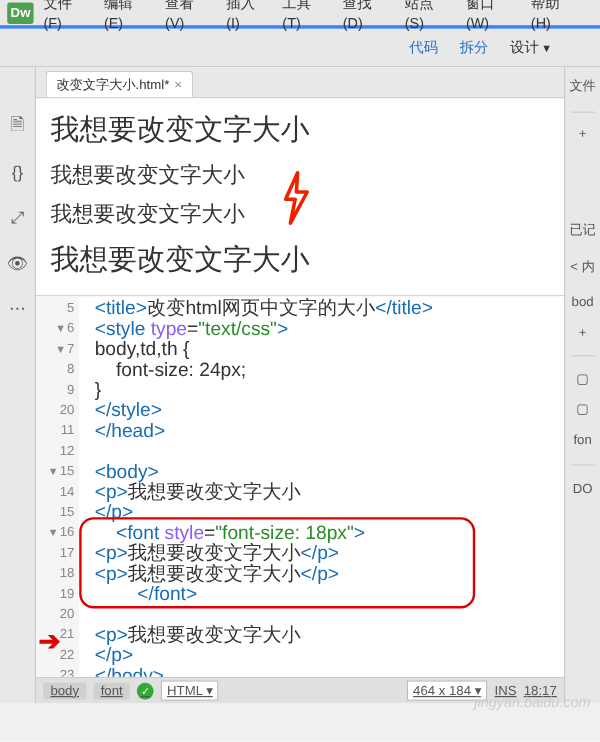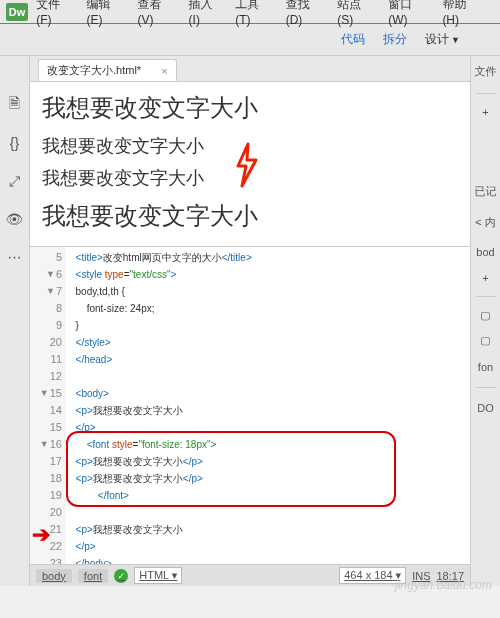--- a/index.html
+++ b/index.html
@@ -1,44 +1,44 @@
 <!DOCTYPE html>
 <html><head>
 <meta charset="utf-8">
 <style>
 * { margin: 0; padding: 0; box-sizing: border-box; font-family: "Microsoft YaHei", Arial, sans-serif; }
 body { background: #f0f0f0; width: 500px; height: 618px; overflow: hidden; font-size: 12px; color: #333; }
-.menubar { background: #e8e8e8; height: 24px; display: flex; align-items: center; padding: 0 6px; border-bottom: 1px solid #3b82f6; }
+.menubar { background: #e8e8e8; height: 24px; display: flex; align-items: center; padding: 0 6px; border-bottom: 3px solid #3b82f6; }
 .logo { width: 24px; height: 18px; background: #4fa04f; color: #fff; font-weight: bold; display: flex; align-items: center; justify-content: center; font-size: 11px; margin-right: 8px; border-radius: 2px; }
 .menubar span.menu { margin-right: 14px; font-size: 12px; cursor: default; }
 .dropdown-row { height: 32px; display: flex; align-items: center; justify-content: flex-end; padding: 0 40px 0 15px; background: #e8e8e8; border-bottom: 1px solid #ccc; gap: 18px; }
 .dropdown-row .dd { font-size: 12px; cursor: pointer; }
 .dropdown-row .dd.blue { color: #2a6dcc; }
 .dropdown-row .dd .arrow { font-size: 9px; margin-left: 2px; }
 .main { display: flex; height: 530px; }
 .left-tools { width: 30px; background: #e8e8e8; border-right: 1px solid #ccc; display: flex; flex-direction: column; align-items: center; padding-top: 40px; gap: 20px; }
 .left-tools .tool { width: 18px; height: 18px; display: flex; align-items: center; justify-content: center; font-size: 14px; color: #555; cursor: pointer; }
 .center { flex: 1; display: flex; flex-direction: column; background: #fff; }
 .tab-bar { height: 26px; background: #e8e8e8; display: flex; align-items: flex-end; padding-left: 8px; border-bottom: 1px solid #ccc; overflow: hidden; }
-.tab { background: #fff; border: 1px solid #ccc; border-bottom: none; padding: 3px 8px; font-size: 11px; border-radius: 3px 3px 0 0; display: flex; align-items: center; gap: 20px; }
+.tab { background: #fff; border: 1px solid #ccc; border-bottom: none; padding: 3px 8px; font-size: 11px; border-radius: 3px 3px 0 0; display: flex; align-items: center; gap: 4px; }
 .tab .close { color: #888; font-size: 11px; cursor: pointer; }
 .preview { background: #fff; padding: 10px 12px 14px; border-bottom: 1px solid #ccc; }
 .preview .p1 { font-size: 24px; font-family: SimSun, serif; margin-bottom: 10px; }
 .preview .p2 { font-size: 18px; font-family: SimSun, serif; margin-bottom: 8px; }
 .preview .p3 { font-size: 18px; font-family: SimSun, serif; margin-bottom: 10px; position: relative; }
 .lightning { position: absolute; left: 190px; top: -24px; color: #e20; font-size: 30px; font-weight: bold; }
 .preview .p4 { font-size: 24px; font-family: SimSun, serif; }
 .code-area { flex: 1; display: flex; overflow: hidden; background: #fff; }
 .gutter { width: 36px; background: #f5f5f5; text-align: right; padding: 2px 4px 2px 0; color: #888; font-size: 11px; line-height: 17px; font-family: Consolas, monospace; }
 .gutter .g { display: flex; justify-content: flex-end; align-items: center; height: 17px; gap: 1px;}
 .gutter .fold { color: #888; font-size: 9px; }
-.code { flex: 1; padding: 2px 4px; font-family: Consolas, monospace; font-size: 10px; line-height: 17px; white-space: pre; position: relative; color: #333; }
+.code { flex: 1; padding: 2px 4px; font-family: Consolas, monospace; font-size: 16px; line-height: 17px; white-space: pre; position: relative; color: #333; }
 .code .ln { height: 17px; }
 .tag { color: #1a6cb3; }
-.attr { color: #c2410c; }
+.attr { color: #8b5cf6; }
 .val { color: #2a8c2a; }
 .txt { color: #333; }
 .highlight-box { position: absolute; border: 2px solid #d00; border-radius: 12px; pointer-events: none; }
 .hb1 { left: 36px; top: 184px; width: 330px; height: 76px; }
 .arrow-red { position: absolute; left: 2px; top: 275px; color: #d00; font-size: 22px; font-weight: bold; }
 .right { width: 30px; background: #e8e8e8; border-left: 1px solid #ccc; display: flex; flex-direction: column; align-items: center; padding-top: 6px; gap: 12px; font-size: 11px; color: #555; }
 .right .rbtn { cursor: pointer; }
 .right .sep { height: 1px; background: #ccc; width: 20px; }
 .right-label { writing-mode: horizontal-tb; font-size: 11px; padding: 2px; }
 .statusbar { height: 22px; background: #e0e0e0; border-top: 1px solid #ccc; display: flex; align-items: center; padding: 0 6px; font-size: 11px; gap: 6px; color: #555; text-decoration: underline; }

